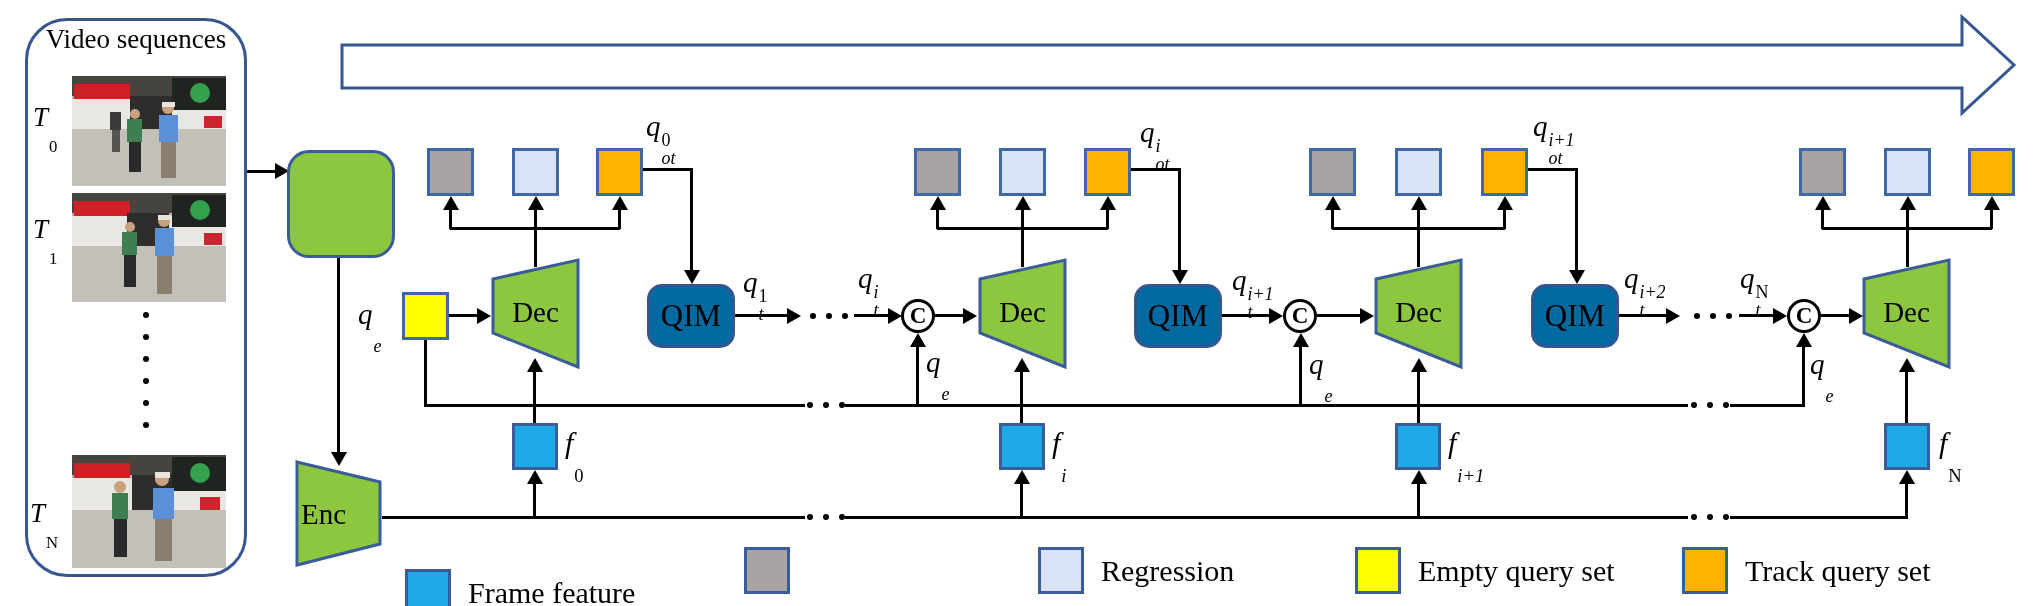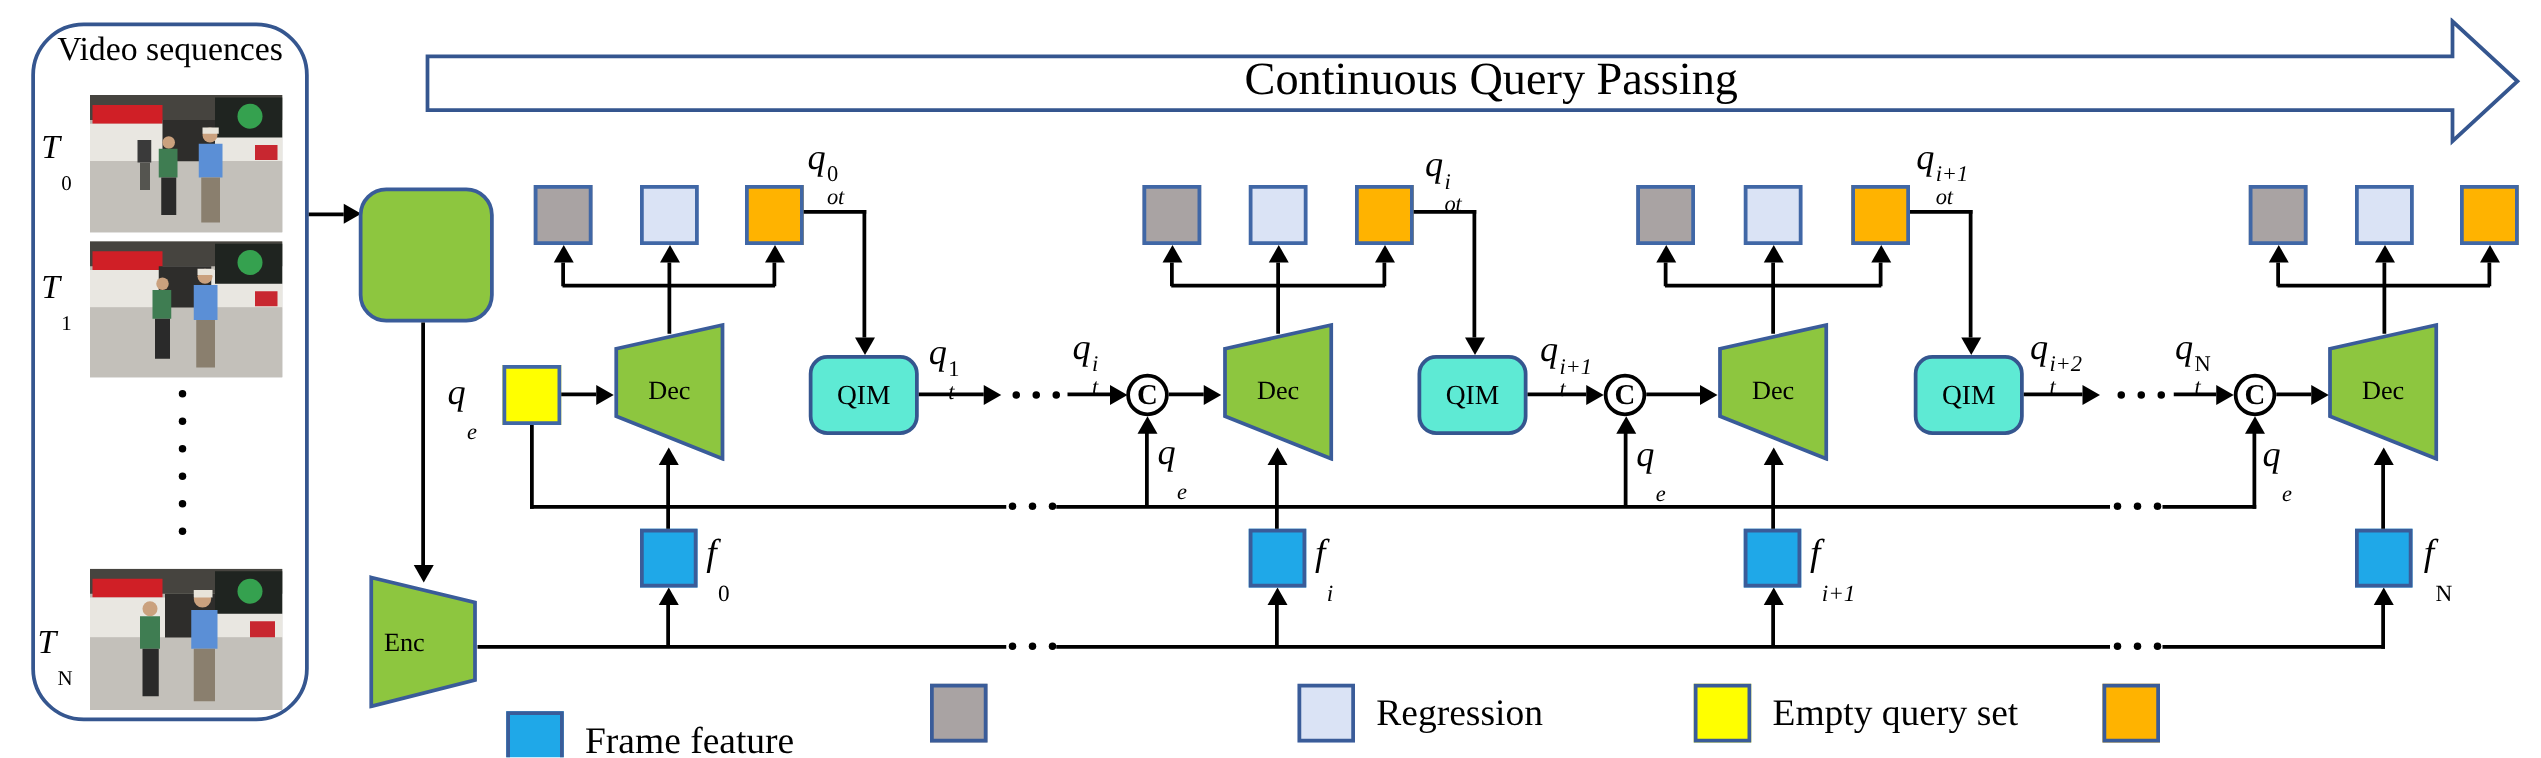--- a/index.html
+++ b/index.html
@@ -7,25 +7,25 @@
          font-family:"Liberation Serif",serif;color:#000;}
   .abs{position:absolute;}
   .hl{position:absolute;height:3px;background:#000;}
   .vl{position:absolute;width:3px;background:#000;}
   .ah{position:absolute;width:0;height:0;}
   .ah-up{border-left:8px solid transparent;border-right:8px solid transparent;border-bottom:14px solid #000;}
   .ah-down{border-left:8px solid transparent;border-right:8px solid transparent;border-top:14px solid #000;}
   .ah-right{border-top:8px solid transparent;border-bottom:8px solid transparent;border-left:14px solid #000;}
   .sq{position:absolute;width:47px;height:48px;border:3px solid #4067A6;box-sizing:border-box;}
   .fsq{position:absolute;width:46px;height:47px;border:3px solid #3A5C99;box-sizing:border-box;}
-  .qim{position:absolute;width:88px;height:64px;border:3px solid #35568F;border-radius:15px;background:#5eead4;
-       box-sizing:border-box;display:flex;align-items:center;justify-content:center;font-size:22px;}
+  .qim{position:absolute;width:88px;height:64px;border:3px solid #35568F;border-radius:15px;background:#0369a1;
+       box-sizing:border-box;display:flex;align-items:center;justify-content:center;font-size:31px;}
   .cnode{position:absolute;width:34px;height:34px;border:3px solid #000;border-radius:50%;background:#fff;
        box-sizing:border-box;display:flex;align-items:center;justify-content:center;font-size:23px;font-weight:bold;}
-  .blockcap{position:absolute;display:flex;align-items:center;justify-content:center;font-size:21px;}
+  .blockcap{position:absolute;display:flex;align-items:center;justify-content:center;font-size:29px;}
   .mlabel{position:absolute;font-style:italic;font-size:29px;line-height:1;white-space:nowrap;}
   .mstk{display:inline-flex;flex-direction:column;align-items:flex-start;font-size:0.62em;line-height:1.0;
         vertical-align:-0.55em;margin-left:1px;}
   .mstk .upright{font-style:normal;}
   .dotrow{position:absolute;display:flex;gap:10px;}
   .dot{width:6px;height:6px;background:#000;border-radius:50%;}
   .vdotcol{position:absolute;display:flex;flex-direction:column;gap:16px;}
   .legend-item{position:absolute;display:flex;gap:17px;}
   .legend-swatch{width:46px;height:47px;border:3px solid #3A5C99;box-sizing:border-box;flex:none;}
   .legend-text{font-size:30px;line-height:47px;white-space:nowrap;}
@@ -34,21 +34,20 @@
   .frame{position:absolute;left:72px;width:154px;}
 </style>
 </head>
 <body>
 
 <div id="stage">
 
   <svg class="abs" style="left:340px;top:14px;" width="1680" height="104">
     <polygon points="2,31 1622,31 1622,3 1674,51 1622,99 1622,74 2,74" fill="#ffffff" stroke="#35568F" stroke-width="3"></polygon>
   </svg>
-  <div class="abs" style="left:973px;top:42px;width:440px;height:42px;display:flex;align-items:center;justify-content:center;font-size:37px;">Continuous Query Passing</div>
 
   <div class="panel"></div>
   <div class="abs" style="left:35px;top:24px;width:202px;text-align:center;font-size:27px;">Video sequences</div>
 
   <svg class="frame" style="top:76px;" width="154" height="110">
     <rect width="154" height="110" fill="#b8b5ae"></rect>
       <rect width="154" height="20" fill="#46443f"></rect>
     <rect x="2" y="8" width="56" height="15" fill="#d01f26"></rect>
       <rect x="0" y="23" width="154" height="30" fill="#e9e7e1"></rect>
     <rect x="58" y="20" width="42" height="34" fill="#2e2d2b"></rect>
@@ -389,15 +388,16 @@
   <div class="legend-item" style="left:1017px;top:547px;padding-left:21px;">
     <span class="legend-swatch" style="background: rgb(218, 227, 245);"></span>
     <span class="legend-text">Regression</span>
   </div>
   <div class="legend-item" style="left:1355px;top:547px;">
     <span class="legend-swatch" style="background: rgb(255, 255, 0);"></span>
     <span class="legend-text">Empty query set</span>
   </div>
   <div class="legend-item" style="left:1682px;top:547px;">
     <span class="legend-swatch" style="background: rgb(255, 179, 0);"></span>
+    <span class="legend-text">Track query set</span>
   </div>
 
 </div>
 
 </body></html>

